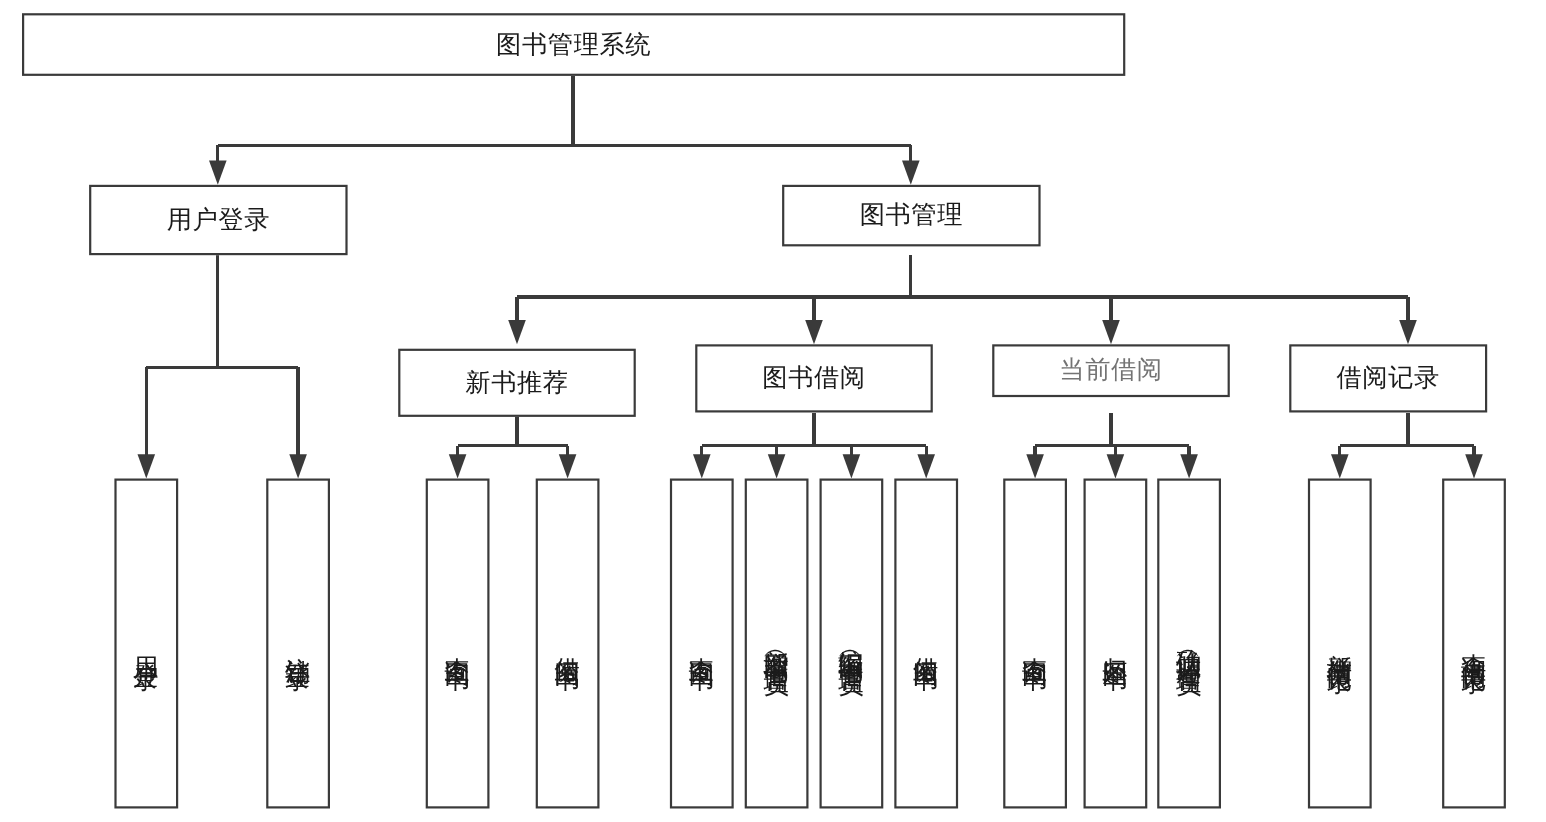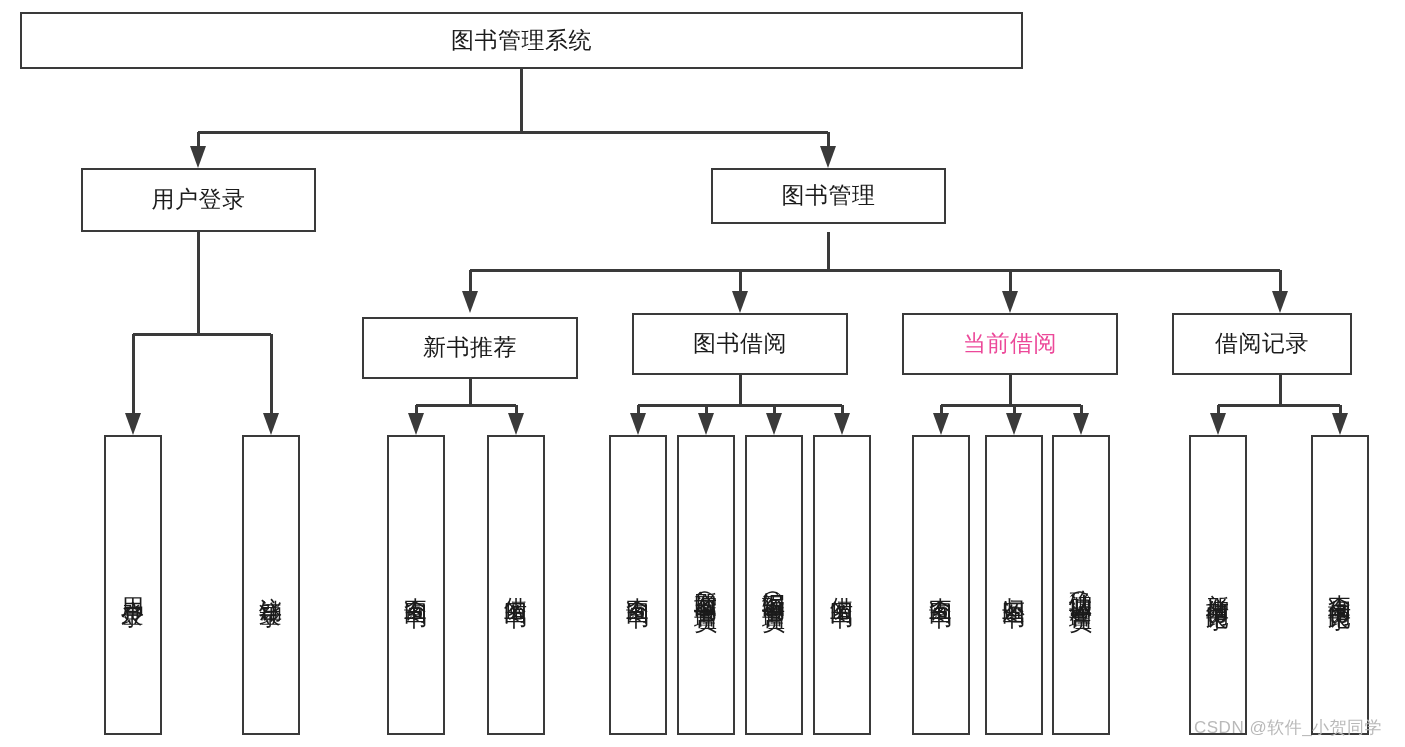--- a/index.html
+++ b/index.html
@@ -133,21 +133,21 @@
       </div>
       <div class="node horiz" style="left: 711px; top: 168px; width: 235px; height: 56px; border-color: rgb(58, 58, 58); color: rgb(27, 27, 27);">
         <span class="label">图书管理</span>
       </div>
       <div class="node horiz" style="left: 362px; top: 317px; width: 216px; height: 62px; border-color: rgb(58, 58, 58); color: rgb(27, 27, 27);">
         <span class="label">新书推荐</span>
       </div>
       <div class="node horiz" style="left: 632px; top: 313px; width: 216px; height: 62px; border-color: rgb(58, 58, 58); color: rgb(27, 27, 27);">
         <span class="label">图书借阅</span>
       </div>
-      <div class="node horiz" style="left: 902px; top: 313px; width: 216px; height: 62px; border-color: rgb(58, 58, 58); color: #ec4899;">
+      <div class="node horiz" style="left: 902px; top: 313px; width: 216px; height: 48px; border-color: rgb(58, 58, 58); color: #737373;">
         <span class="label">当前借阅</span>
       </div>
       <div class="node horiz" style="left: 1172px; top: 313px; width: 180px; height: 62px; border-color: rgb(58, 58, 58); color: rgb(27, 27, 27);">
         <span class="label">借阅记录</span>
       </div>
       <div class="node vert" style="left: 104px; top: 435px; width: 58px; height: 300px; border-color: rgb(58, 58, 58); color: rgb(27, 27, 27);">
         <span class="label">用户登录</span>
       </div>
       <div class="node vert" style="left: 242px; top: 435px; width: 58px; height: 300px; border-color: rgb(58, 58, 58); color: rgb(27, 27, 27);">
         <span class="label">注销登录</span>
@@ -179,14 +179,13 @@
       <div class="node vert" style="left: 1052px; top: 435px; width: 58px; height: 300px; border-color: rgb(58, 58, 58); color: rgb(27, 27, 27);">
         <span class="label">确认归还（管理员）</span>
       </div>
       <div class="node vert" style="left: 1189px; top: 435px; width: 58px; height: 300px; border-color: rgb(58, 58, 58); color: rgb(27, 27, 27);">
         <span class="label">新增借阅记录</span>
       </div>
       <div class="node vert" style="left: 1311px; top: 435px; width: 58px; height: 300px; border-color: rgb(58, 58, 58); color: rgb(27, 27, 27);">
         <span class="label">查询借阅记录</span>
       </div>
     </div>
-  <div class="watermark" style="left: 1194px; top: 716px; color: rgb(185, 185, 185);">CSDN @软件_小贺同学</div>
 </div>
 
 </body></html>

